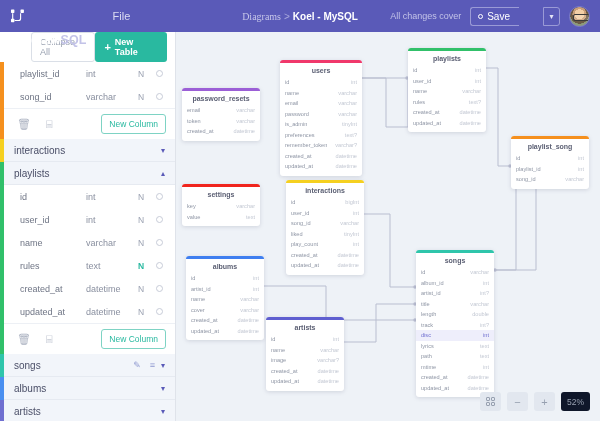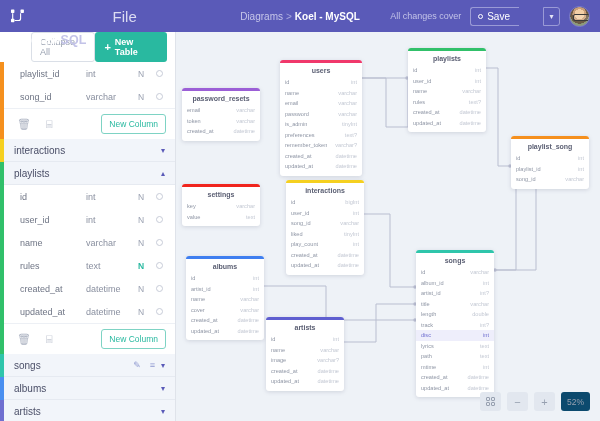--- a/index.html
+++ b/index.html
@@ -14,27 +14,27 @@
   
   .topbar {
     position: absolute; top: 0; left: 0; width: 600px; height: 32px;
     background: #5a5ab8; display: flex; align-items: center;
     padding: 0 8px; z-index: 40;
   }
   .logo-mark { width: 16px; height: 16px; margin-left: 2px; margin-right: 5px; flex: 0 0 auto; }
   .brand { font-size: 12.5px; font-weight: bold; color: #ffffff; letter-spacing: .1px; margin-top: 47px; }
   .brand .sql { color: #c3c3e8; font-weight: bold; }
   .menu-item {
-    font-size: 15px; color: #dcdcf2; margin-left: 22px; padding: 3px 4px;
+    font-size: 11px; color: #dcdcf2; margin-left: 22px; padding: 3px 4px;
   }
   .crumbs {
     position: absolute; left: 50%; transform: translateX(-50%);
     font-size: 10px; color: #ffffff; white-space: nowrap;
   }
-  .crumbs .crumb-parent { color: #c6c6e9; }
+  .crumbs .crumb-parent { color: #c6c6e9; font-family: Liberation Serif, serif; }
   .crumbs .crumb-sep { color: #a9a9dd; margin: 0 3px; }
   .crumbs .crumb-current { color: #ffffff; font-weight: bold; }
   .topbar-right {
     margin-left: auto; display: flex; align-items: center; gap: 9px; padding-right: 2px;
   }
   .saved-label { font-size: 9px; color: #c3c3e8; }
   .save-group { display: flex; align-items: stretch; height: 19px; gap: 24px; }
   .save-btn {
     display: flex; align-items: center; gap: 4px;
     border: 1px solid #9a9ad6; border-right: none;
@@ -151,21 +151,21 @@
   .zoomctl {
     position: absolute; right: 10px; bottom: 10px;
     display: flex; align-items: center; gap: 6px; z-index: 25;
   }
   .zbtn {
     width: 21px; height: 19px; background: #e2e7ef; border-radius: 3px;
     display: flex; align-items: center; justify-content: center;
     color: #97a0b0; font-size: 11px;
   }
   .zlevel {
-    height: 19px; min-width: 29px; background: #0c4a6e; border-radius: 3px;
+    height: 19px; min-width: 29px; background: #0f172a; border-radius: 3px;
     display: flex; align-items: center; justify-content: center;
     color: #97a0b0; font-size: 8.5px; padding: 0 5px;
   }
   .grid-ic { display: grid; grid-template-columns: 4px 4px; grid-template-rows: 4px 4px; gap: 1.5px; }
   .grid-ic i { display: block; border: 1px solid #97a0b0; border-radius: 1px; }
 </style>
 </head>
 <body>
 
 <div id="app">

